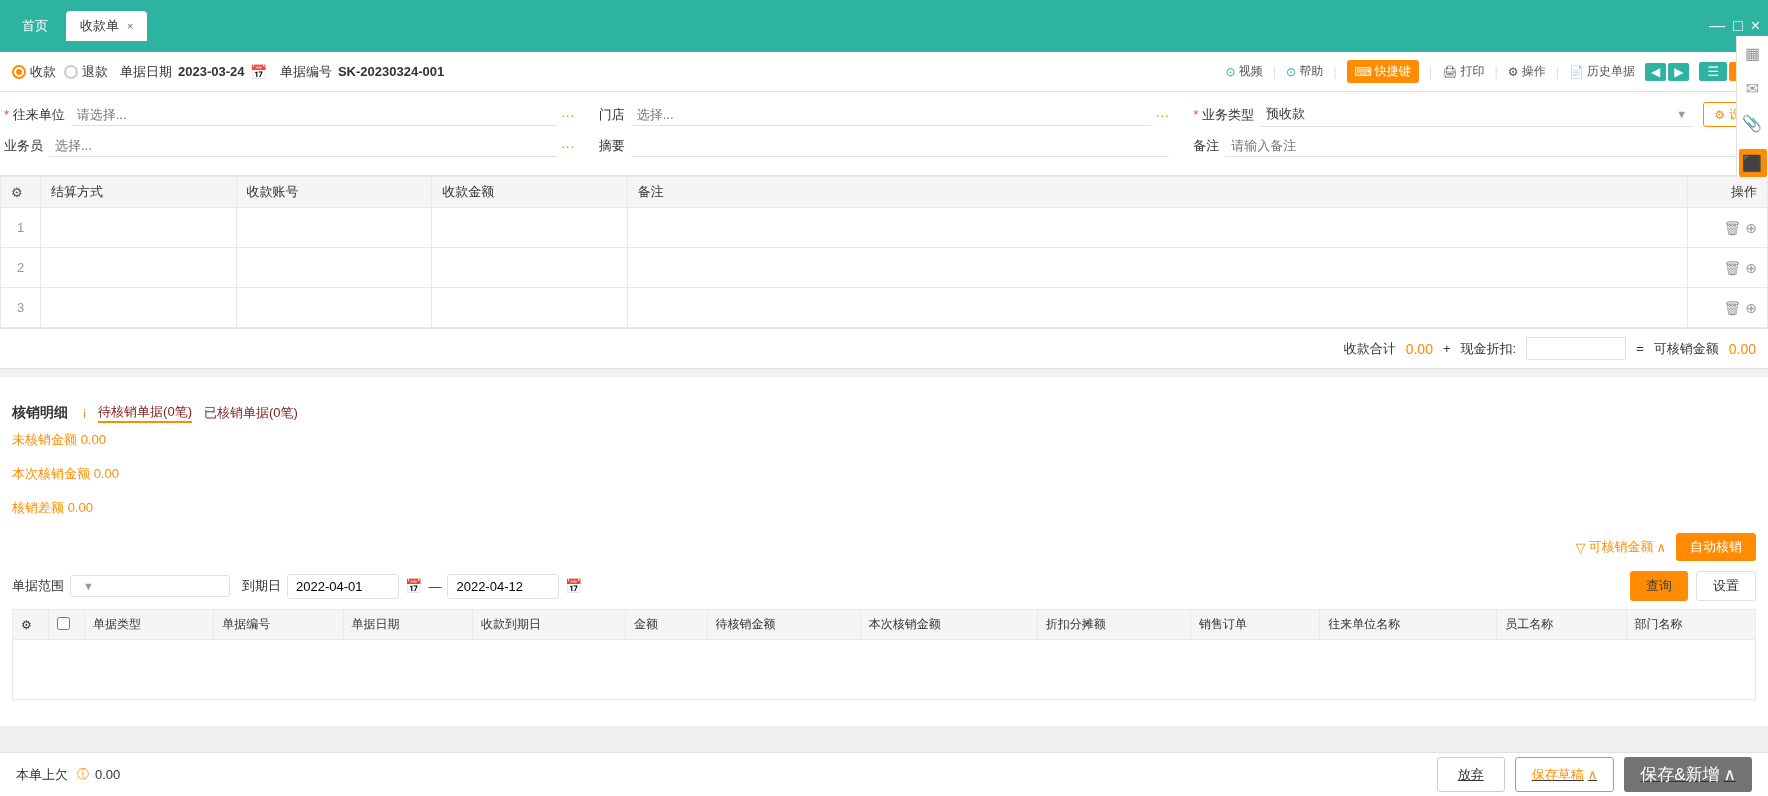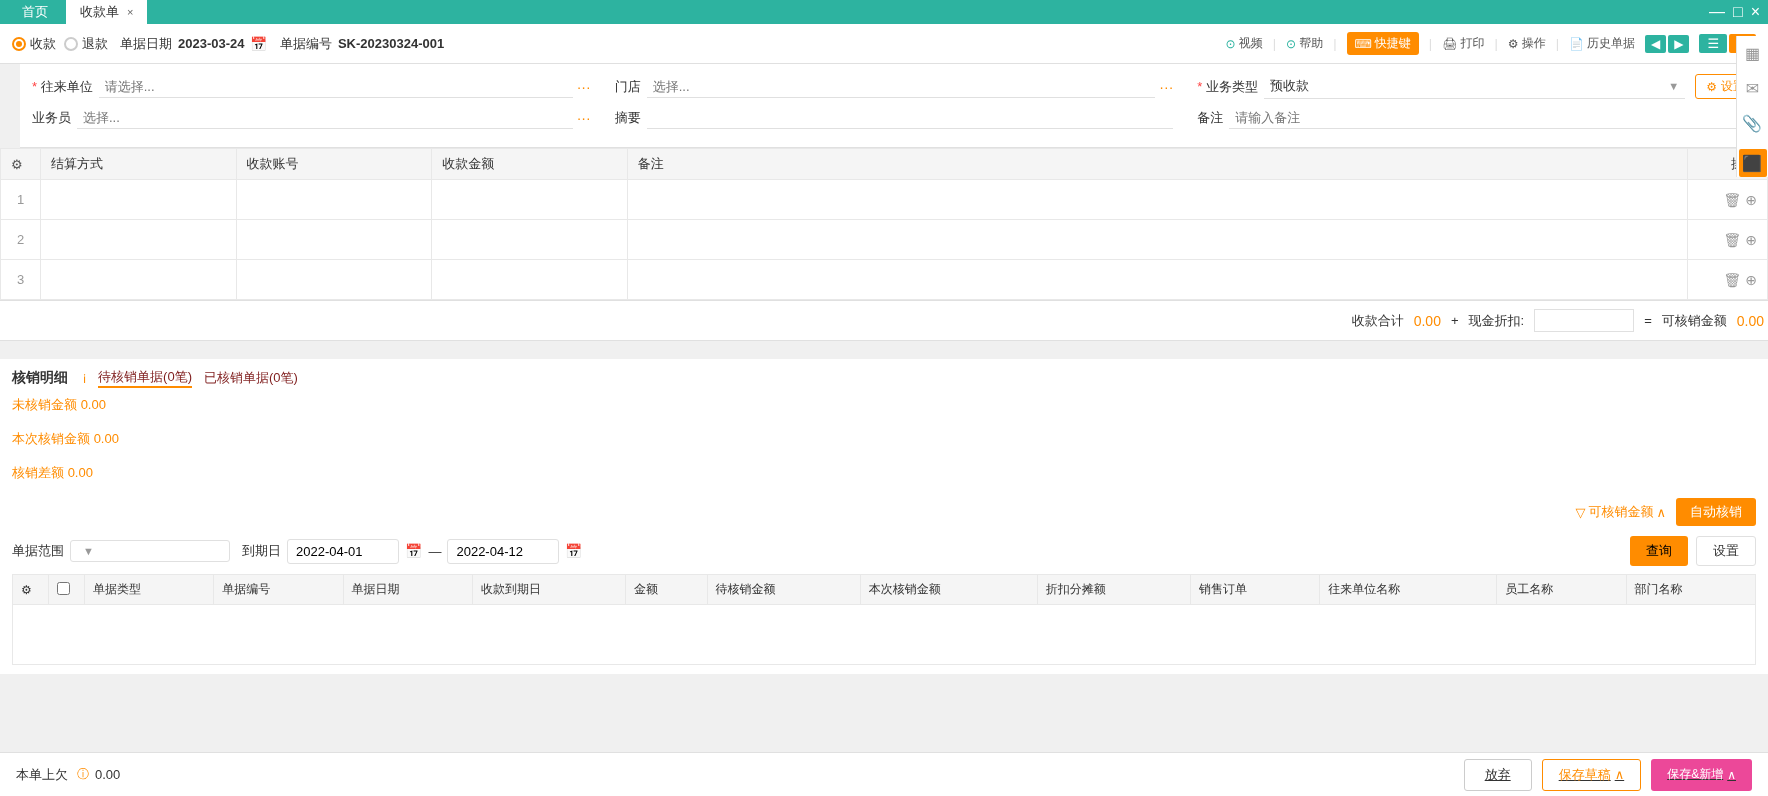--- a/index.html
+++ b/index.html
@@ -1,20 +1,20 @@
 <!DOCTYPE html>
 <html><head>
   <meta charset="utf-8">
   <style>
     * { box-sizing: border-box; margin: 0; padding: 0; }
     body { font-family: 'Microsoft YaHei', Arial, sans-serif; font-size: 13px; background: #f0f0f0; color: #333; overflow: hidden; width: 1768px; height: 796px; }
 
     
     .tab-bar {
-      display: flex; align-items: center; background: #2db3a0; height: 24px; padding: 0 8px;
+      display: flex; align-items: center; background: #2db3a0; height: 52px; padding: 0 8px;
       justify-content: space-between;
     }
     .tab-bar-left { display: flex; align-items: center; gap: 4px; }
     .tab-item {
       padding: 6px 14px; border-radius: 4px 4px 0 0; cursor: pointer; font-size: 13px; color: #fff;
       background: transparent; display: flex; align-items: center; gap: 4px;
     }
     .tab-item.active { background: #fff; color: #333; }
     .tab-item .close-x { color: #666; font-size: 11px; margin-left: 4px; }
     .tab-bar-right { display: flex; align-items: center; gap: 8px; }
@@ -45,21 +45,21 @@
       background: #ff8c00; color: #fff; padding: 3px 8px; border-radius: 3px;
     }
     .nav-arrows { display: flex; gap: 2px; }
     .nav-arrow { background: #2db3a0; color: #fff; border: none; padding: 2px 6px; cursor: pointer; font-size: 12px; border-radius: 2px; }
     .view-toggle { display: flex; gap: 2px; }
     .view-btn { background: #2db3a0; color: #fff; border: none; padding: 2px 8px; cursor: pointer; font-size: 13px; border-radius: 2px; }
     .view-btn.active { background: #ff8c00; }
 
     
     .form-area {
-      background: #fff; padding: 10px 12px; border-bottom: 1px solid #e0e0e0; margin-left: 20px;
+      background: #fff; padding: 10px 4px; border-bottom: 1px solid #e0e0e0;
     }
     .form-row { display: flex; align-items: center; gap: 0; margin-bottom: 8px; }
     .form-field { display: flex; align-items: center; flex: 1; }
     .form-field-label { color: #333; white-space: nowrap; margin-right: 6px; }
     .required { color: #ff4444; }
     .form-input {
       flex: 1; border: none; border-bottom: 1px solid #e0e0e0; padding: 3px 6px;
       color: #999; font-size: 13px; outline: none; background: transparent;
     }
     .ellipsis-btn { color: #ff8c00; cursor: pointer; margin-left: 4px; font-size: 14px; }
@@ -83,31 +83,31 @@
     .data-table td {
       border: 1px solid #e8e8e8; padding: 6px 10px; height: 40px;
     }
     .data-table .row-num { color: #999; text-align: center; width: 40px; }
     .table-ops { display: flex; gap: 4px; justify-content: flex-end; }
     .table-ops span { color: #999; cursor: pointer; font-size: 14px; }
     .col-settings { color: #555; cursor: pointer; }
 
     
     .summary-row {
-      background: #fff; padding: 8px 4px; border-bottom: 1px solid #e0e0e0;
+      background: #fff; padding: 8px 12px; border-bottom: 1px solid #e0e0e0;
       display: flex; align-items: center; justify-content: flex-end; gap: 10px;
     }
     .summary-label { color: #333; }
     .summary-value { color: #ff8c00; font-size: 14px; }
     .summary-input {
       border: 1px solid #e0e0e0; padding: 3px 8px; width: 100px; font-size: 13px; outline: none;
     }
 
     
-    .verify-section { background: #fff; margin-top: 18px; padding: 9px 12px; }
+    .verify-section { background: #fff; margin-top: 8px; padding: 26px 12px; }
     .verify-header { display: flex; align-items: center; gap: 12px; margin-bottom: 8px; }
     .verify-title { font-size: 14px; font-weight: bold; color: #333; }
     .verify-tab {
       color: #7f1d1d; cursor: pointer; font-size: 13px; display: flex; align-items: center; gap: 3px;
     }
     .verify-tab.active { border-bottom: 2px solid #ff8c00; }
     .verify-stats { display: flex; gap: 16px; margin-bottom: 10px; flex-direction: column; }
     .verify-stat { color: #333; font-size: 13px; }
     .verify-stat span { color: #ff8c00; }
     .more-conditions { color: #ff8c00; cursor: pointer; display: flex; align-items: center; gap: 3px; }
@@ -119,21 +119,21 @@
     .filter-label { color: #333; white-space: nowrap; }
     .filter-select {
       border: 1px solid #e0e0e0; padding: 4px 8px; border-radius: 3px; font-size: 13px;
       display: flex; align-items: center; gap: 4px; min-width: 160px; cursor: pointer; background: #fff;
     }
     .filter-input {
       border: 1px solid #e0e0e0; padding: 4px 8px; border-radius: 3px; font-size: 13px; outline: none;
       width: 112px;
     }
     .filter-right { margin-left: auto; display: flex; gap: 8px; }
-    .query-btn { background: #ff8c00; color: #000000; border: none; padding: 5px 16px; border-radius: 3px; cursor: pointer; font-size: 13px; }
+    .query-btn { background: #ff8c00; color: #404040; border: none; padding: 5px 16px; border-radius: 3px; cursor: pointer; font-size: 13px; }
     .setting-btn2 { background: #fff; color: #333; border: 1px solid #e0e0e0; padding: 5px 16px; border-radius: 3px; cursor: pointer; font-size: 13px; }
     .dash { color: #333; }
 
     
     .bottom-table { width: 100%; border-collapse: collapse; margin-top: 4px; }
     .bottom-table th {
       background: #f5f5f5; border: 1px solid #e8e8e8; padding: 6px 8px;
       text-align: left; font-weight: normal; color: #333; white-space: nowrap; font-size: 12px;
     }
     .bottom-table td { border: 1px solid #e8e8e8; padding: 6px 8px; height: 36px; font-size: 12px; }
@@ -141,21 +141,21 @@
     
     .footer {
       position: fixed; bottom: 0; left: 0; right: 0; background: #fff;
       border-top: 1px solid #e0e0e0; padding: 8px 16px;
       display: flex; align-items: center; justify-content: space-between; height: 44px;
     }
     .footer-left { display: flex; align-items: center; gap: 6px; color: #333; }
     .footer-right { display: flex; gap: 10px; text-decoration: underline; }
     .btn-abandon { background: #fff; border: 1px solid #ccc; color: #333; padding: 6px 20px; border-radius: 3px; cursor: pointer; font-size: 13px; }
     .btn-draft { background: #fff; border: 1px solid #ff8c00; color: #ff8c00; padding: 6px 16px; border-radius: 3px; cursor: pointer; font-size: 13px; display: flex; align-items: center; gap: 4px; }
-    .btn-save-new { background: #ec4899; border: none; color: #fff; padding: 6px 16px; border-radius: 3px; cursor: pointer; font-size: 12px; display: flex; align-items: center; gap: 4px; }
+    .btn-save-new { background: #737373; border: none; color: #fff; padding: 6px 16px; border-radius: 3px; cursor: pointer; font-size: 17px; display: flex; align-items: center; gap: 4px; }
 
     
     .right-sidebar {
       position: fixed; right: 0; top: 36px; width: 32px; background: #fff;
       border-left: 1px solid #e0e0e0; display: flex; flex-direction: column; align-items: center;
       padding-top: 8px; gap: 16px; z-index: 10;
     }
     .sidebar-icon { color: #999; cursor: pointer; font-size: 16px; }
     .sidebar-icon.orange { background: #ff8c00; color: #fff; width: 28px; height: 28px; display: flex; align-items: center; justify-content: center; border-radius: 2px; }
 

